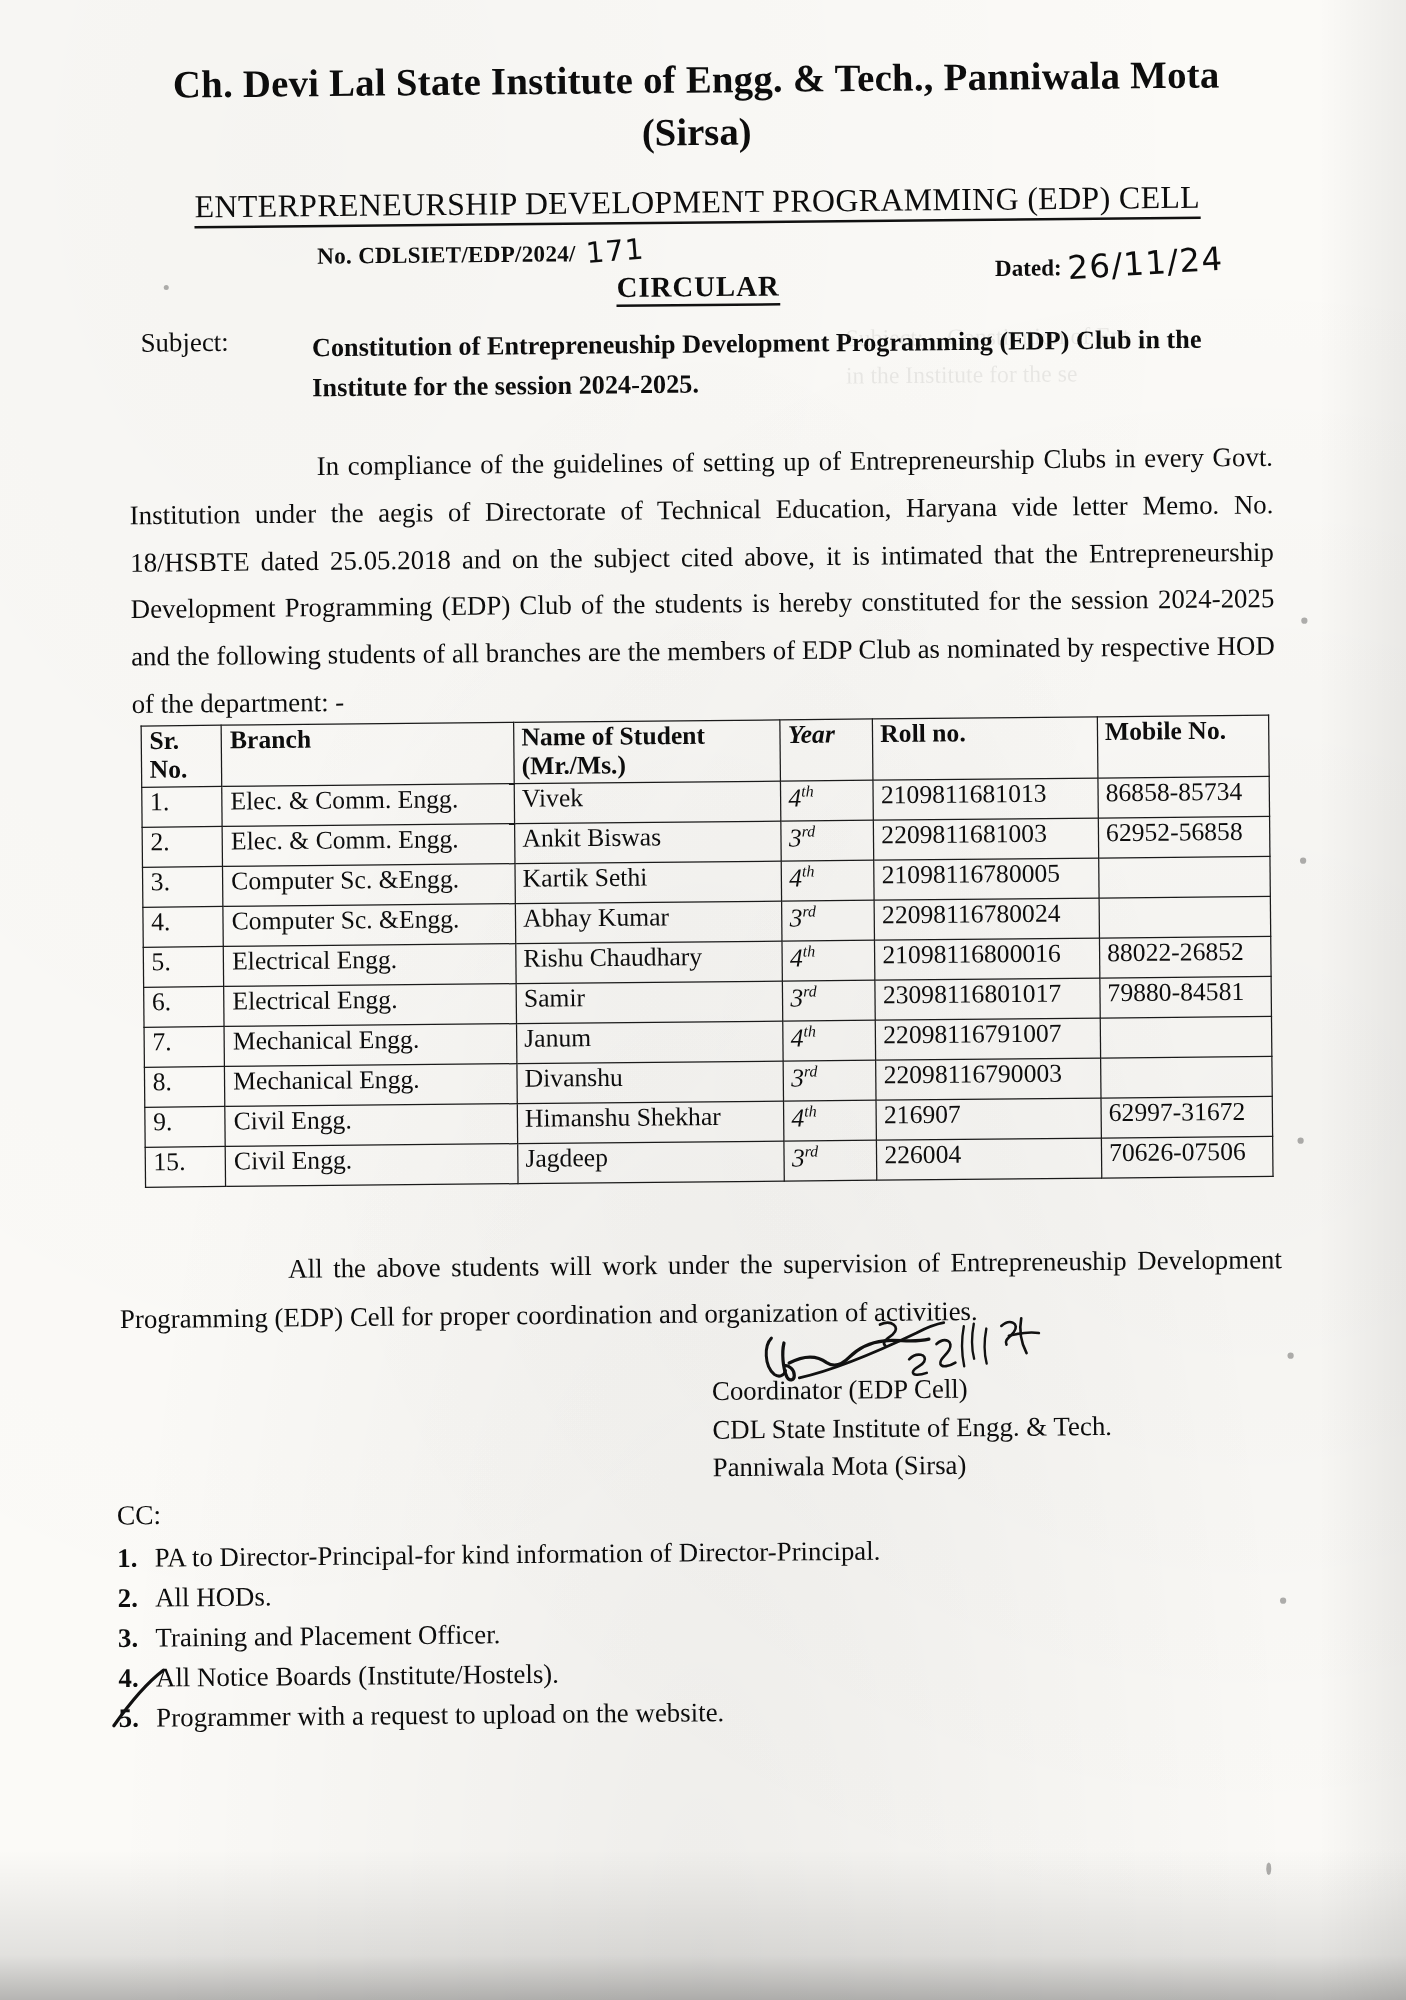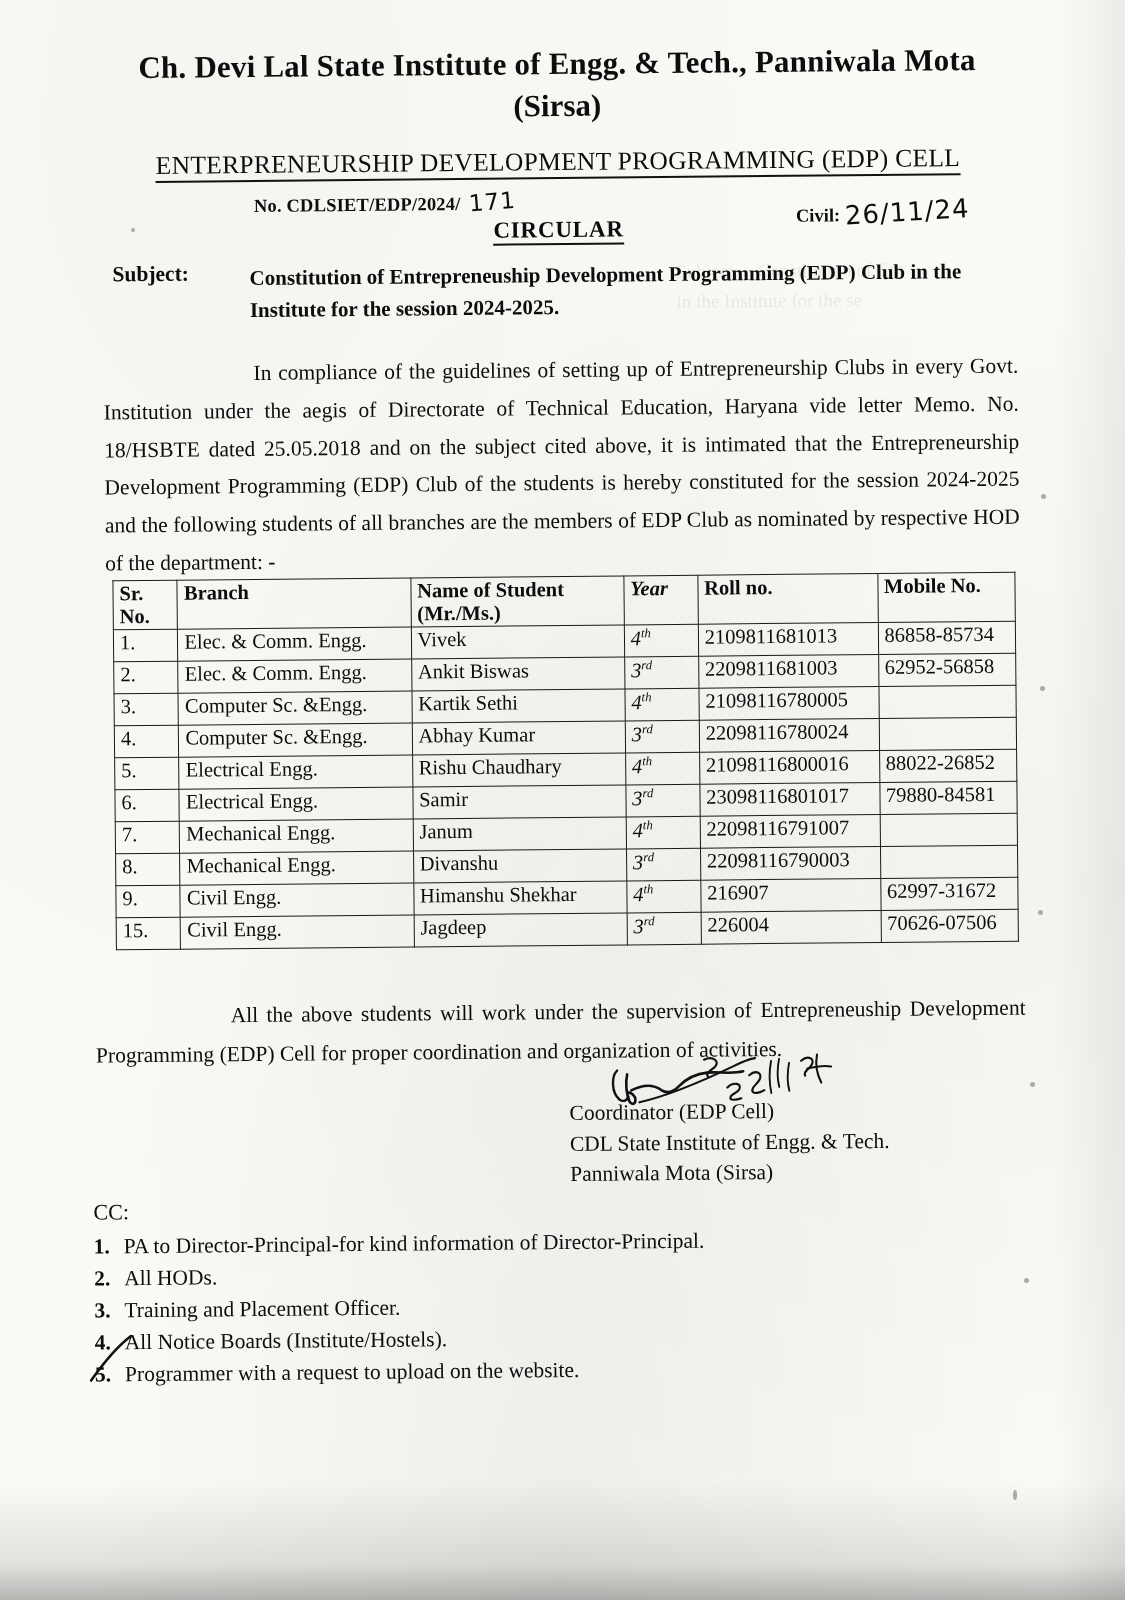--- a/index.html
+++ b/index.html
@@ -105,21 +105,21 @@
     font-size: 23px;
     font-weight: bold;
     letter-spacing: 0.8px;
   }
   .circular span.u { border-bottom: 2px solid #111; padding-bottom: 1px; }
 
   .subject-label {
     position: absolute;
     left: 116px;
     top: 258px;
-    font-weight: bold;
+    font-weight: normal;
     font-size: 21.5px;
   }
   .subject-text {
     position: absolute;
     left: 253px;
     top: 260px;
     width: 765px;
     font-weight: bold;
     font-size: 21px;
     line-height: 1.50;
@@ -267,21 +267,21 @@
 
     <div class="cell-line">
       <span class="u">ENTERPRENEURSHIP DEVELOPMENT PROGRAMMING (EDP) CELL</span>
     </div>
 
     <div class="ref-no">
       <span>No. CDLSIET/EDP/2024/</span><span class="hand-no">171</span>
     </div>
 
     <div class="dated">
-      <span>Civil:</span><span class="hand-date">26/11/24</span>
+      <span>Dated:</span><span class="hand-date">26/11/24</span>
     </div>
 
     <div class="circular">
       <span class="u">CIRCULAR</span>
     </div>
 
     <div class="subject-label">Subject:</div>
     <div class="subject-text">Constitution of Entrepreneuship Development Programming (EDP) Club in the Institute for the session 2024-2025.</div>
 
     <div class="body-para">In compliance of the guidelines of setting up of Entrepreneurship Clubs in every Govt. Institution under the aegis of Directorate of Technical Education, Haryana vide letter Memo. No. 18/HSBTE dated 25.05.2018 and on the subject cited above, it is intimated that the Entrepreneurship Development Programming (EDP) Club of the students is hereby constituted for the session 2024-2025 and the following students of all branches are the members of EDP Club as nominated by respective HOD of the department: -</div>

